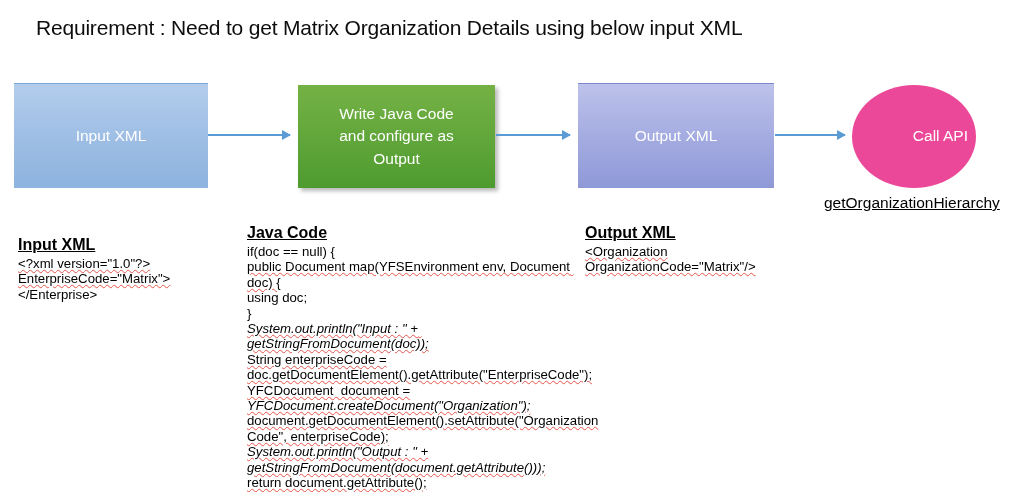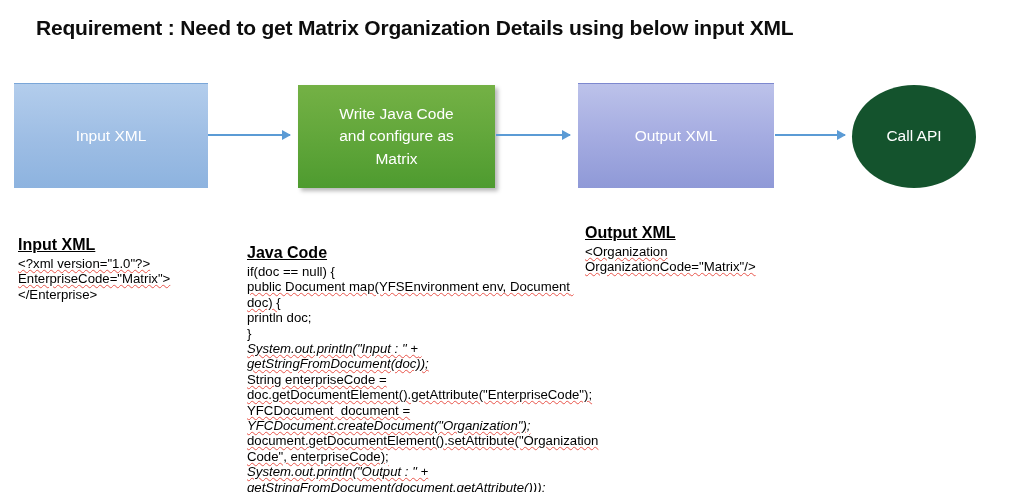--- a/index.html
+++ b/index.html
@@ -15,21 +15,21 @@
     font-family: "Liberation Sans", sans-serif;
     color: #000000;
   }
 
   
   #page-title {
     position: absolute;
     left: 36px;
     top: 16px;
     font-size: 21px;
-    font-weight: bold;
+    font-weight: normal;
     letter-spacing: -0.2px;
     white-space: nowrap;
     color: #0d0d0d;
   }
 
   
   #flow { position: absolute; left: 0; top: 0; width: 1024px; height: 220px; }
 
   .flow-box {
     position: absolute;
@@ -54,22 +54,23 @@
     background: linear-gradient(to bottom, #74b145 0%, #64a83c 45%, #4e9b2f 100%);
     box-shadow: 3px 3px 4px rgba(0,0,0,0.28);
   }
   .box-output-xml {
     left: 578px; top: 83px; width: 196px; height: 105px;
     background: linear-gradient(to bottom, #bcc2ea 0%, #a5ace1 50%, #8f99d7 100%);
     border-top: 1px solid #7d88cf;
   }
   .box-call-api {
     left: 852px; top: 85px; width: 124px; height: 103px;
-    background: #14532d;
+    background: #ec4899;
     border-radius: 50%;
+    justify-content: flex-end;
   }
 
   .arrow {
     position: absolute;
     height: 2px;
     background: #5b9bd5;
     top: 134px;
   }
   .arrow::after {
     content: "";
@@ -117,70 +118,71 @@
     text-decoration-thickness: 1px;
     text-underline-offset: 1px;
   }
   .code-line.italic { font-style: italic; }
 
   #col-input  { left: 18px;  top: 236px; width: 225px; }
   #col-java   { left: 247px; top: 224px; width: 335px; }
   #col-output { left: 585px; top: 224px; width: 240px; }
 
   #col-input .col-heading { font-size: 16px; }
-  #col-java  .col-heading { font-size: 16px; margin-top: 20px; }
+  #col-java  .col-heading { font-size: 16px; }
   #col-output .col-heading { font-size: 16px; }
 </style>
 </head>
 <body>
 
 <div id="page-title">Requirement : Need to get Matrix Organization Details using below input XML</div>
 
 <div id="flow">
 
   <div class="flow-box box-input-xml">
     <span>Input XML</span>
   </div>
 
   <div class="arrow arrow-1"></div>
 
   <div class="flow-box box-java">
     <span>
       <span>Write Java Code</span><br>
       <span>and configure as</span><br>
-      <span>Matrix</span>
+      <span>Output</span>
     </span>
   </div>
 
   <div class="arrow arrow-2"></div>
 
   <div class="flow-box box-output-xml">
     <span>Output XML</span>
   </div>
 
   <div class="arrow arrow-3"></div>
 
   <div class="flow-box box-call-api">
     <span>Call API</span>
   </div>
 
+  <div id="api-caption">getOrganizationHierarchy</div>
 </div>
 
 <div class="col" id="col-input">
   <div class="col-heading">Input XML</div>
   <div class="code-line squiggle">&lt;?xml version="1.0"?&gt;</div>
   <div class="code-line squiggle">EnterpriseCode="Matrix"&gt;</div>
   <div class="code-line">&lt;/Enterprise&gt;</div>
 </div>
 
 <div class="col" id="col-java">
   <div class="col-heading">Java Code</div>
   <div class="code-line">if(doc == null) {</div>
   <div class="code-line squiggle">public Document map(YFSEnvironment env, Document doc) {</div>
-  <div class="code-line">println doc;</div>
+  <div class="code-line">using doc;</div>
   <div class="code-line">}</div>
   <div class="code-line squiggle italic">System.out.println("Input : " + getStringFromDocument(doc));</div>
   <div class="code-line squiggle">String enterpriseCode =</div>
   <div class="code-line squiggle">doc.getDocumentElement().getAttribute("EnterpriseCode");</div>
   <div class="code-line squiggle">YFCDocument  document =</div>
   <div class="code-line squiggle italic">YFCDocument.createDocument("Organization");</div>
   <div class="code-line squiggle">document.getDocumentElement().setAttribute("Organization</div>
   <div class="code-line squiggle">Code", enterpriseCode);</div>
   <div class="code-line squiggle italic">System.out.println("Output : " +</div>
   <div class="code-line squiggle italic">getStringFromDocument(document.getAttribute()));</div>

